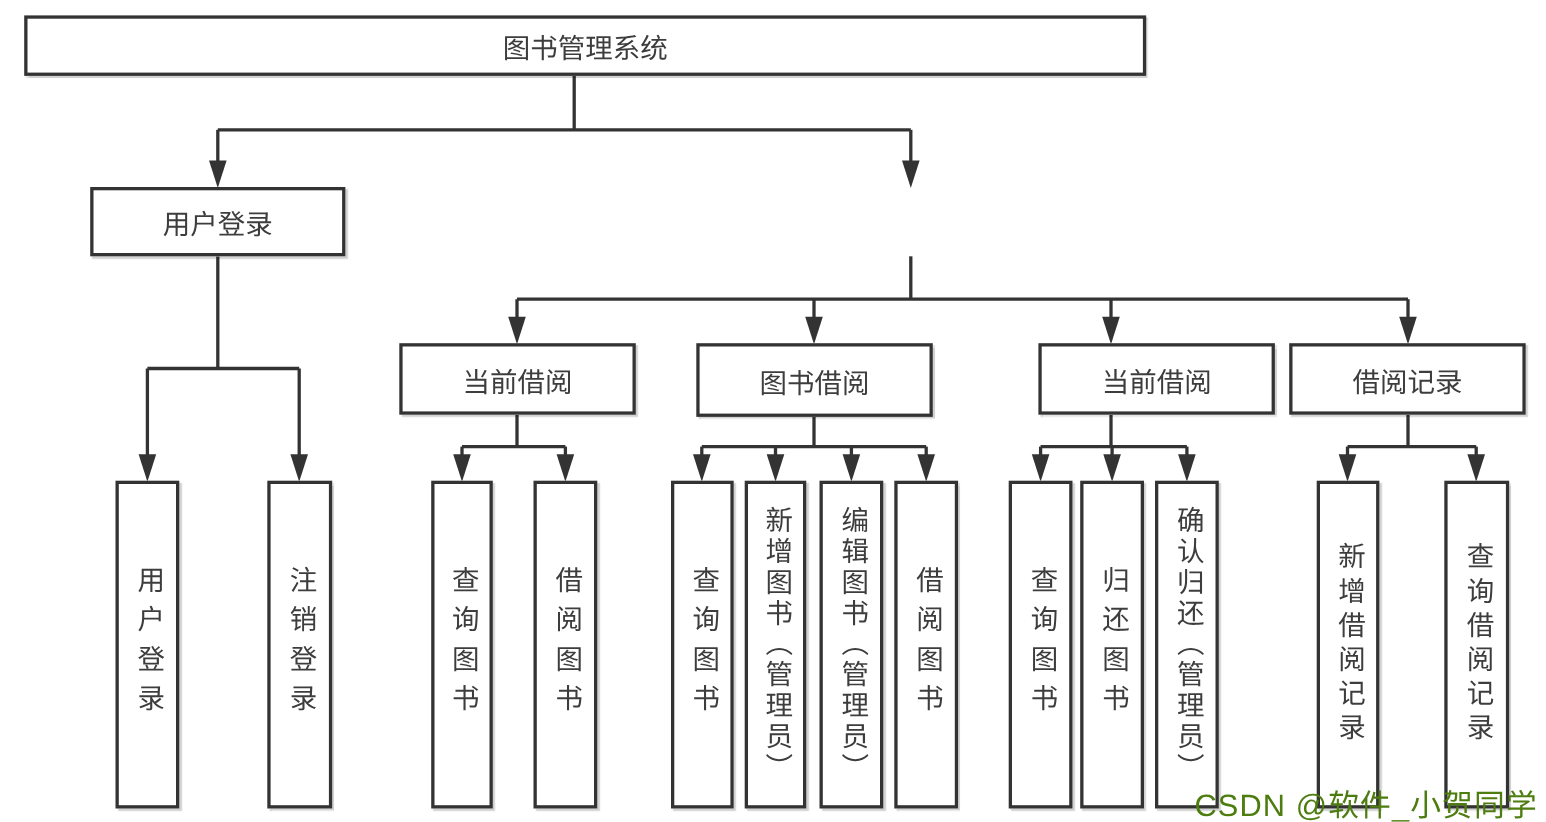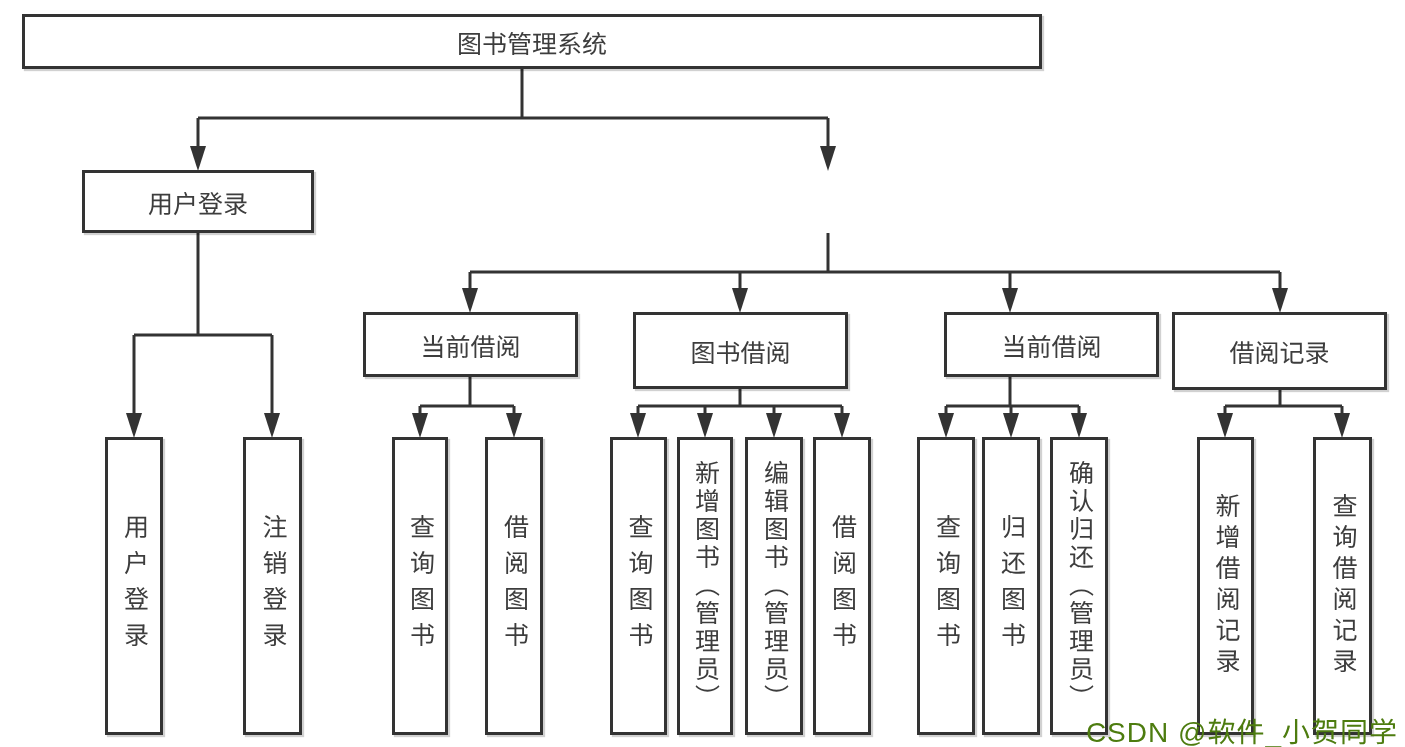--- a/index.html
+++ b/index.html
@@ -109,27 +109,27 @@
     <span>图书管理系统</span>
   </div>
 
   <div class="node hbox" style="left:82px;top:170px;width:232px;height:63px">
     <span>用户登录</span>
   </div>
 
   <div class="node hbox" style="left:363px;top:312px;width:215px;height:65px">
     <span>当前借阅</span>
   </div>
-  <div class="node hbox" style="left:633px;top:312px;width:215px;height:77px">
+  <div class="node hbox" style="left:633px;top:312px;width:215px;height:67px">
     <span>图书借阅</span>
   </div>
   <div class="node hbox" style="left:944px;top:312px;width:215px;height:65px">
     <span>当前借阅</span>
   </div>
-  <div class="node hbox" style="left:1172px;top:312px;width:215px;height:78px">
+  <div class="node hbox" style="left:1172px;top:312px;width:215px;height:65px">
     <span>借阅记录</span>
   </div>
 
   <div class="node vbox" style="left:105px;width:58px">
     <span class="vlabel s4">用户登录</span>
   </div>
   <div class="node vbox" style="left:243px;width:59px">
     <span class="vlabel s4">注销登录</span>
   </div>
 

